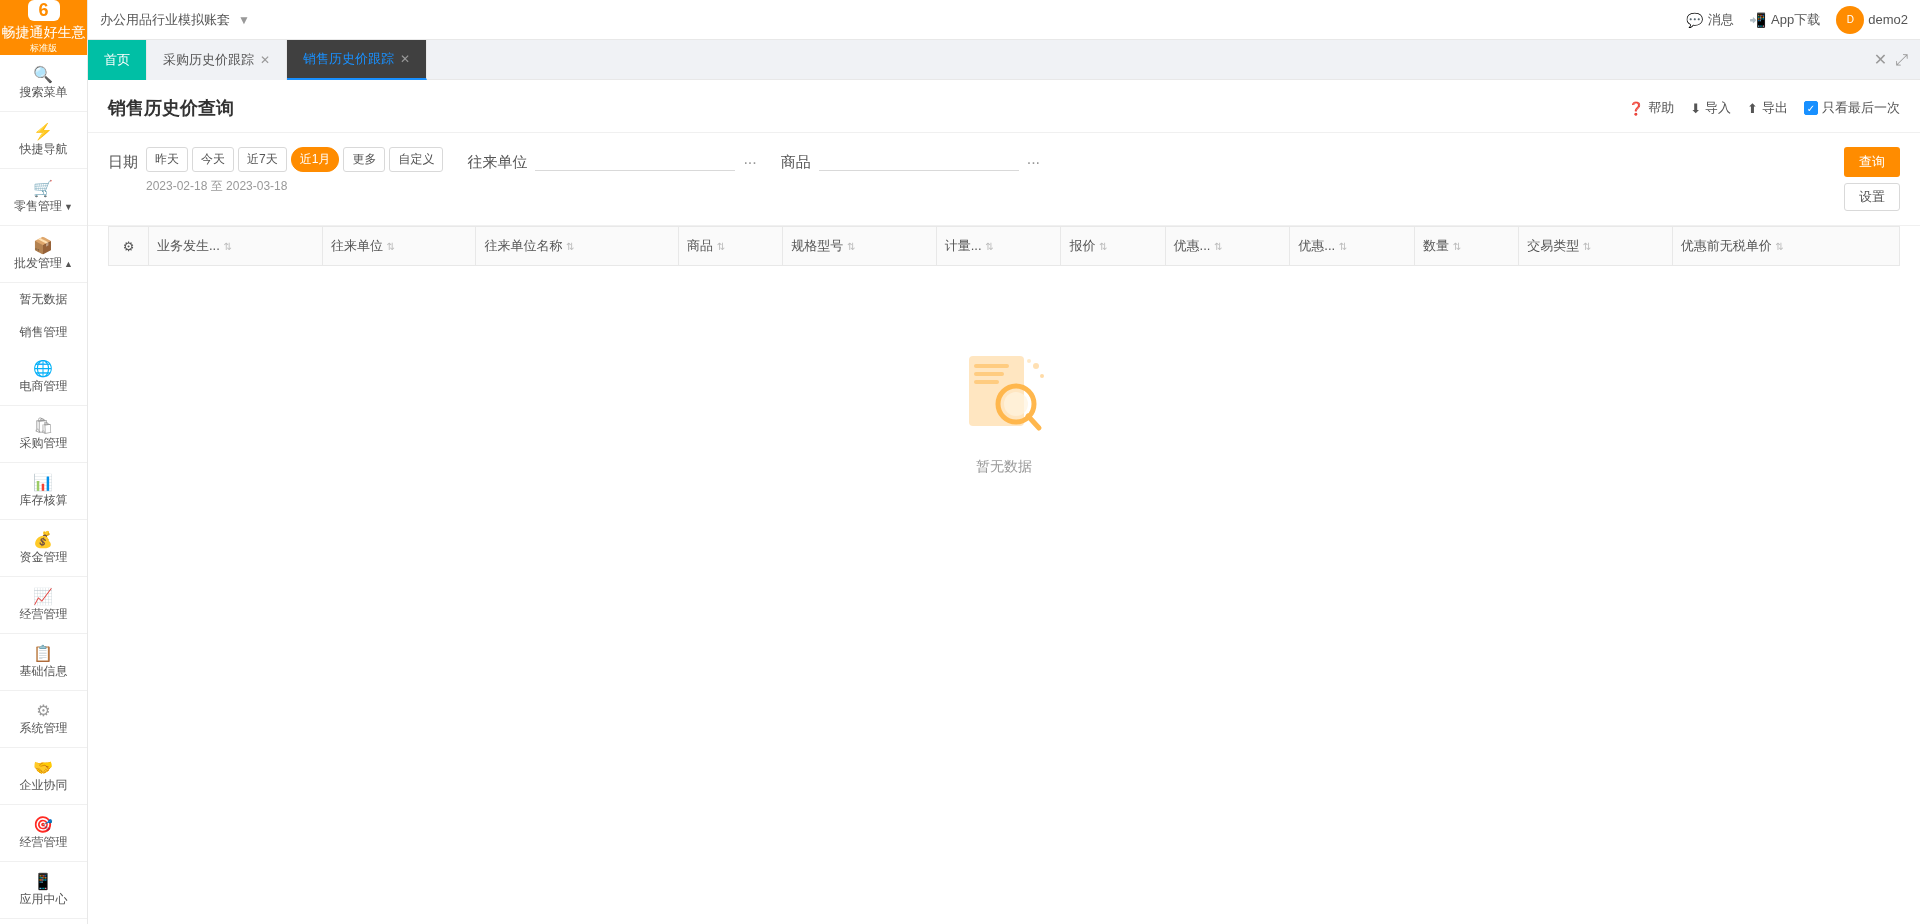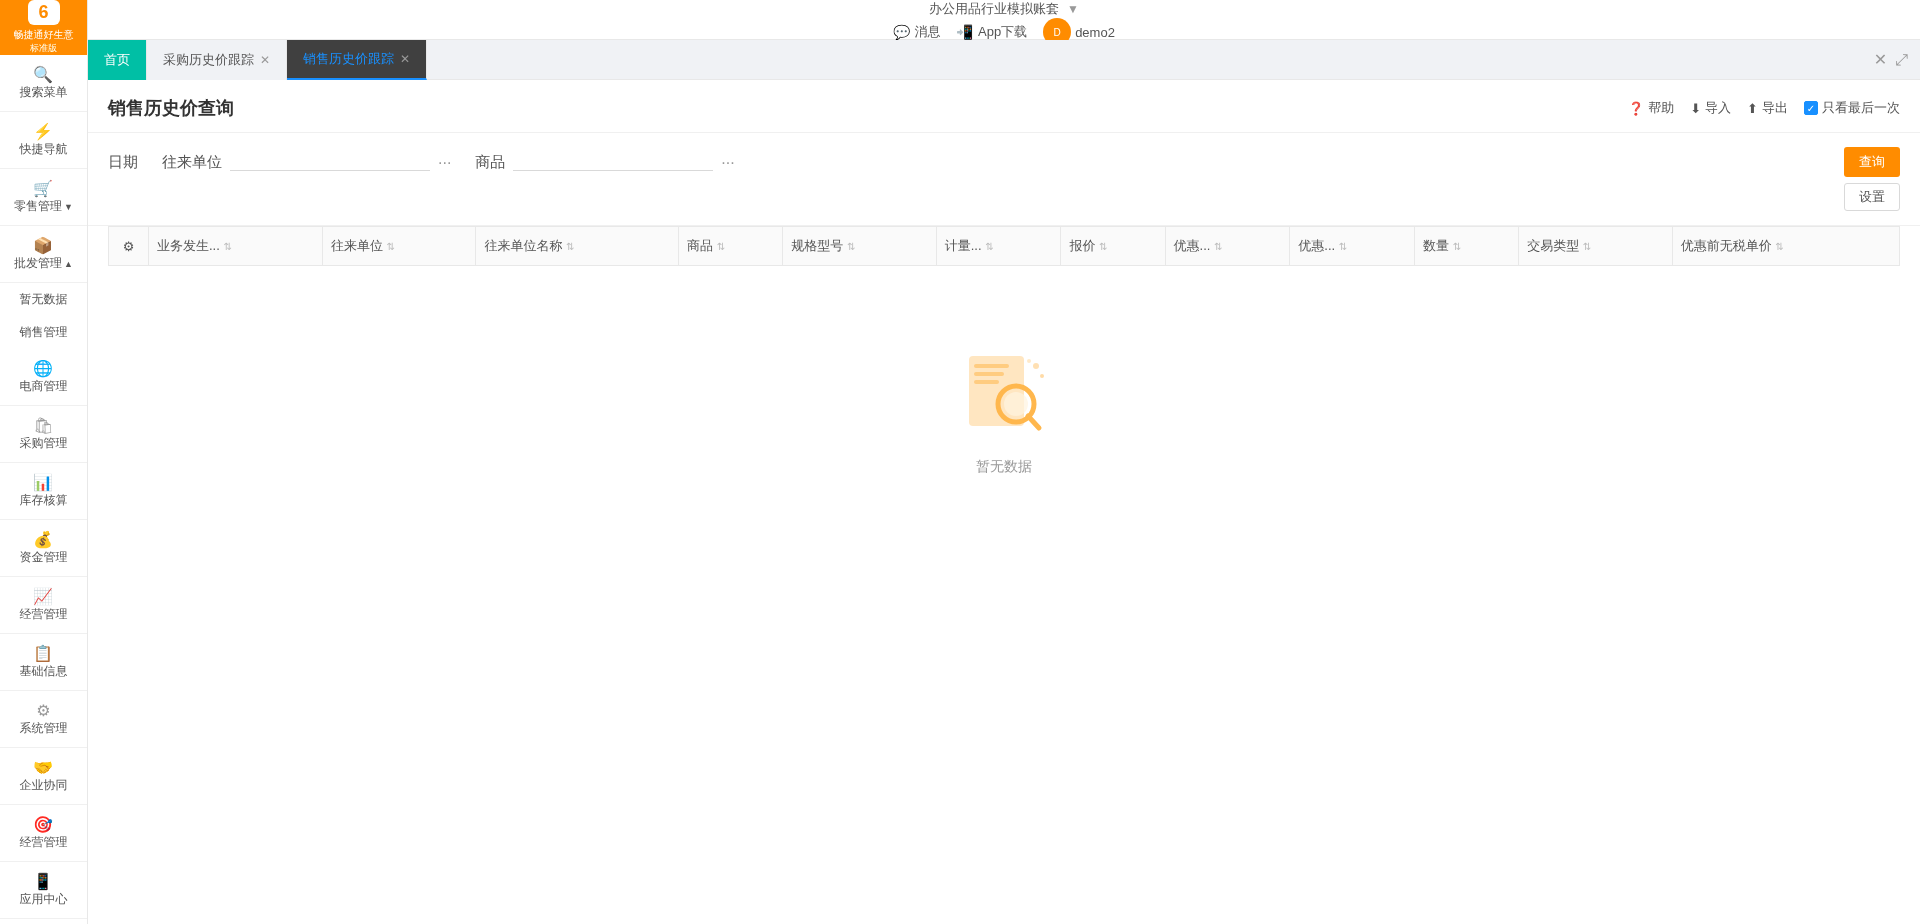--- a/index.html
+++ b/index.html
@@ -8,21 +8,21 @@
     
     .sidebar { width: 88px; background: #fff; border-right: 1px solid #e8e8e8; display: flex; flex-direction: column; align-items: center; height: 924px; overflow-y: auto; }
     .sidebar-logo { width: 88px; height: 55px; background: #ff8c00; display: flex; flex-direction: column; align-items: center; justify-content: center; }
     .sidebar-item { width: 88px; padding: 10px 0; display: flex; flex-direction: column; align-items: center; justify-content: center; cursor: pointer; font-size: 12px; color: #555; border-bottom: 1px solid #f0f0f0; }
     .sidebar-sub { width: 88px; padding: 8px 0; display: flex; flex-direction: column; align-items: center; cursor: pointer; font-size: 12px; color: #555; }
 
     
     .main { flex: 1; display: flex; flex-direction: column; height: 924px; }
 
     
-    .topbar { height: 40px; background: #fff; border-bottom: 1px solid #e8e8e8; display: flex; align-items: center; padding: 0 12px; justify-content: space-between; flex-direction: column; }
+    .topbar { height: 40px; background: #fff; border-bottom: 1px solid #e8e8e8; display: flex; align-items: center; padding: 0 12px; justify-content: space-between; }
     .topbar-left { display: flex; align-items: center; gap: 8px; }
     .topbar-right { display: flex; align-items: center; gap: 16px; font-size: 13px; color: #555; }
     .topbar-right-item { display: flex; align-items: center; gap: 4px; cursor: pointer; }
     .avatar { width: 28px; height: 28px; border-radius: 50%; background: #ff8c00; display: flex; align-items: center; justify-content: center; color: #fff; font-size: 12px; }
 
     
     .tabbar { height: 40px; background: #f0f2f5; display: flex; align-items: center; border-bottom: 1px solid #e8e8e8; }
     .tab { height: 40px; padding: 16px 16px; display: flex; align-items: center; gap: 6px; cursor: pointer; font-size: 13px; color: #555; border-right: 1px solid #e8e8e8; background: #f0f2f5; }
     .tab.active { background: #404040; color: #1890ff; border-bottom: 2px solid #1890ff; }
     .tab-home { background: #00bfa5; color: #fff; }
@@ -73,21 +73,21 @@
     .checkbox-checked::after { content: '✓'; color: #fff; font-size: 10px; }
   </style>
 </head>
 <body>
 
 <div class="sidebar">
   <div class="sidebar-logo">
     <div style="width:32px;height:32px;background:#fff;border-radius:6px;display:flex;align-items:center;justify-content:center;margin-bottom:3px;">
       <span style="color:#ff8c00;font-size:18px;font-weight:bold;">6</span>
     </div>
-    <div style="color:#fff;font-size:10px;font-family:Liberation Serif, serif;">畅捷通好生意</div>
+    <div style="color:#fff;font-size:14px;font-family:Liberation Serif, serif;">畅捷通好生意</div>
     <div style="color:#ffe;font-size:9px;">标准版</div>
   </div>
 
   <div class="sidebar-item">
     <span style="font-size:16px;color:#999;">🔍</span>
     <span>搜索菜单</span>
   </div>
   <div class="sidebar-item">
     <span style="font-size:16px;color:#999;">⚡</span>
     <span>快捷导航</span>
@@ -223,20 +223,31 @@
           <div class="checkbox-custom checkbox-checked"></div>
           <span>只看最后一次</span>
         </div>
       </div>
     </div>
 
     <div class="filter-bar">
 
       <div class="filter-group">
         <span class="filter-label">日期</span>
+        <div class="filter-date-options">
+          <div class="filter-date-row">
+            <button class="date-btn">昨天</button>
+            <button class="date-btn">今天</button>
+            <button class="date-btn">近7天</button>
+            <button class="date-btn active">近1月</button>
+            <button class="date-btn">更多</button>
+            <button class="date-btn">自定义</button>
+          </div>
+          <div class="date-range">2023-02-18 至 2023-03-18</div>
+        </div>
       </div>
 
       <div class="filter-group">
         <span class="filter-label">往来单位</span>
         <div class="filter-input-group">
           <input type="text" class="filter-input" style="width: 200px;">
           <span class="filter-dots">...</span>
         </div>
       </div>
 

